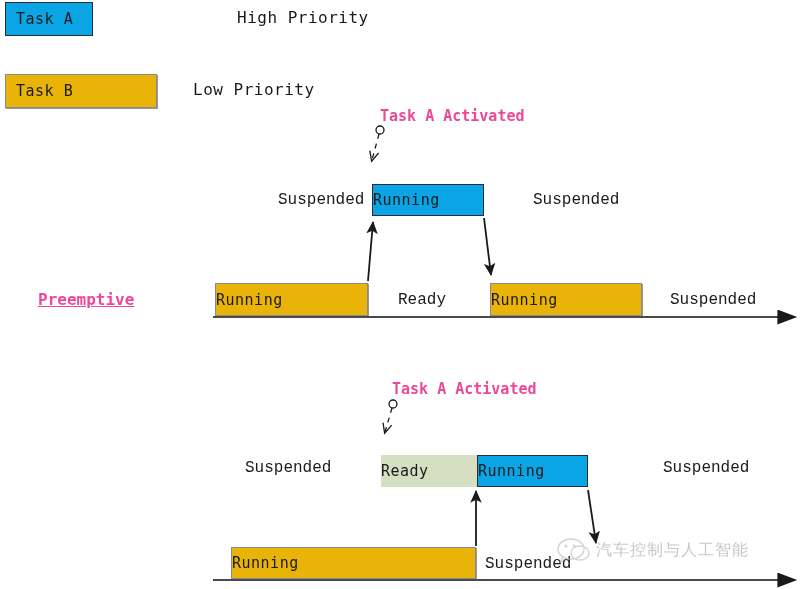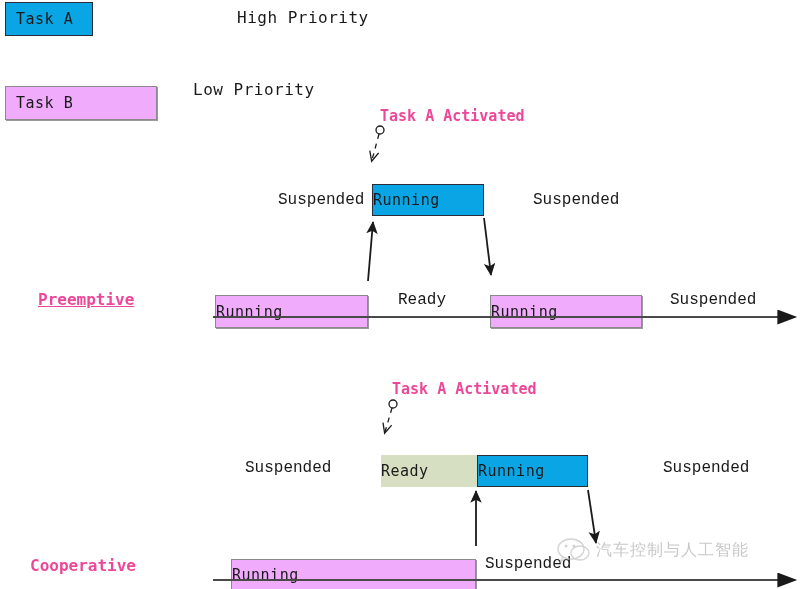--- a/index.html
+++ b/index.html
@@ -22,24 +22,23 @@
     box-sizing: border-box;
     display: flex;
     align-items: center;
     font-family: "DejaVu Sans Mono", "Liberation Mono", monospace;
     font-size: 15px;
     color: #1a1a1a;
     letter-spacing: 0.5px;
     white-space: nowrap;
   }
   .box-gray {
-    background: #f0abfc;
+    background: #eab308;
     border: 1px solid #8a8a8a;
     box-shadow: 1px 1px 0 #9a9a9a;
-    margin-top: 12px;
   }
   .box-blue {
     background: #0aa5e4;
     border: 1px solid #2b2b3a;
   }
   .box-green {
     background: #d6dfc1;
     border: none;
   }
   .legend-label {
@@ -142,21 +141,20 @@
   <div class="box box-green" style="left:381px; top:455px; width:97px; height:32px;">
     <span>Ready</span>
   </div>
 
   <div class="box box-blue" style="left:477px; top:455px; width:111px; height:32px;">
     <span>Running</span>
   </div>
 
   <div class="lbl" style="left:663px; top:459px;">Suspended</div>
 
-  <div class="lbl lbl-bold-mono" style="left:30px; top:556px; font-size:16px;">Cooperative</div>
 
   <div class="box box-gray" style="left:231px; top:547px; width:245px; height:32px;">
     <span>Running</span>
   </div>
 
   <div class="lbl" style="left:485px; top:555px;">Suspended</div>
 
   <div id="watermark">
     <svg width="34" height="26" viewBox="0 0 34 26">
       <ellipse cx="15" cy="12" rx="13" ry="10" fill="none" stroke="#b0b0b0" stroke-width="1.4"></ellipse>

